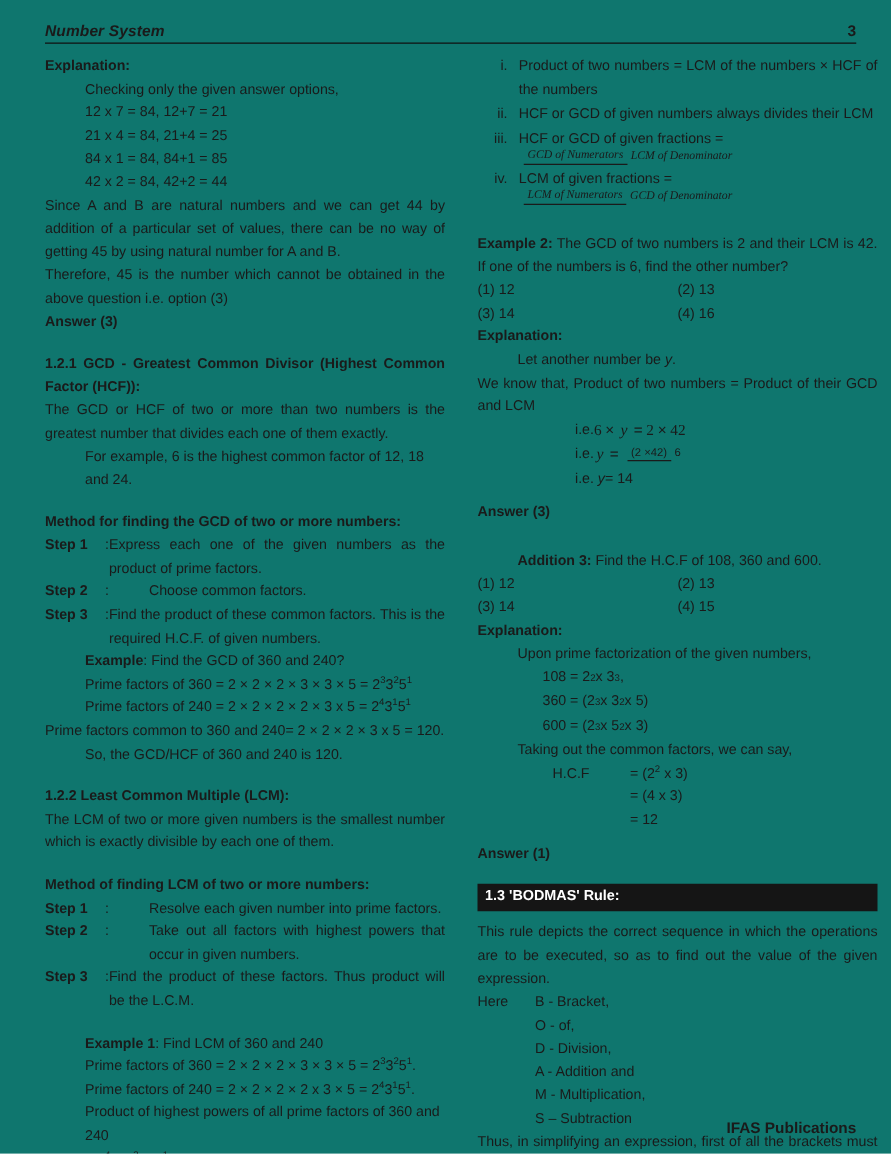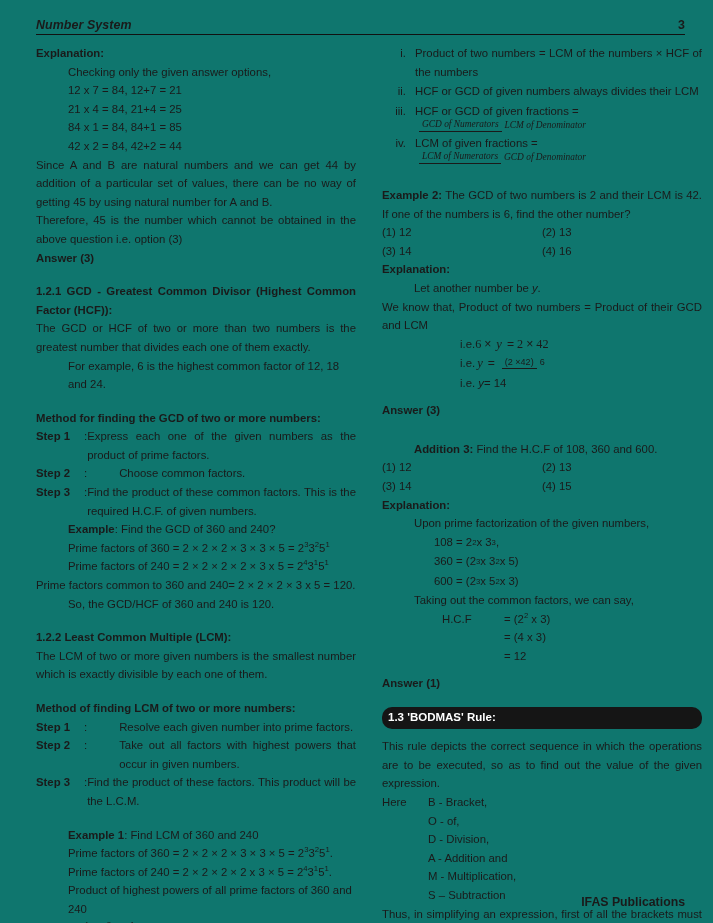--- a/index.html
+++ b/index.html
@@ -181,21 +181,20 @@
 
   
   .secbar {
     background: #151515;
     color: #ffffff;
     font-weight: bold;
     font-size: 11.5px;
     line-height: 17px;
     padding: 2px 0 3px 6px;
     margin: 0;
-    border-radius: 10px;
   }
 
   
   .bod-row {
     display: flex;
     font-size: 11.35px;
     line-height: 18.6px;
   }
   .bod-here { flex: 0 0 46px; }
   .bod-text { flex: 1 1 auto; }
@@ -287,21 +286,21 @@
           <span class="step-text p-left">Resolve each given number into prime factors.</span>
         </div>
         <div class="step">
           <span class="step-label">Step 2</span>
             <span class="colon">:</span>
           <span class="step-text p-left">Take out all factors with highest powers that occur in given numbers.</span>
         </div>
         <div class="step">
           <span class="step-label">Step 3</span>
             <span class="colon">:</span>
-          <span class="step-text">Find the product of these factors. This product will be the L.C.M.</span>
+          <span class="step-text">Find the product of these factors. Thus product will be the L.C.M.</span>
         </div>
       </div>
 
       <div class="gap-md"></div>
 
       <div class="p p-left"><span class="b">Example 1</span><span>: Find LCM of 360 and 240</span></div>
 
       <div class="p p-left"><span>Prime factors of 360 = 2 × 2 × 2 × 3 × 3 × 5 = 2</span><sup>3</sup><span>3</span><sup>2</sup><span>5</span><sup>1</sup><span>.</span></div>
 
       <div class="p p-left"><span>Prime factors of 240 = 2 × 2 × 2 × 2 x 3 × 5 = 2</span><sup>4</sup><span>3</span><sup>1</sup><span>5</span><sup>1</sup><span>.</span></div>

